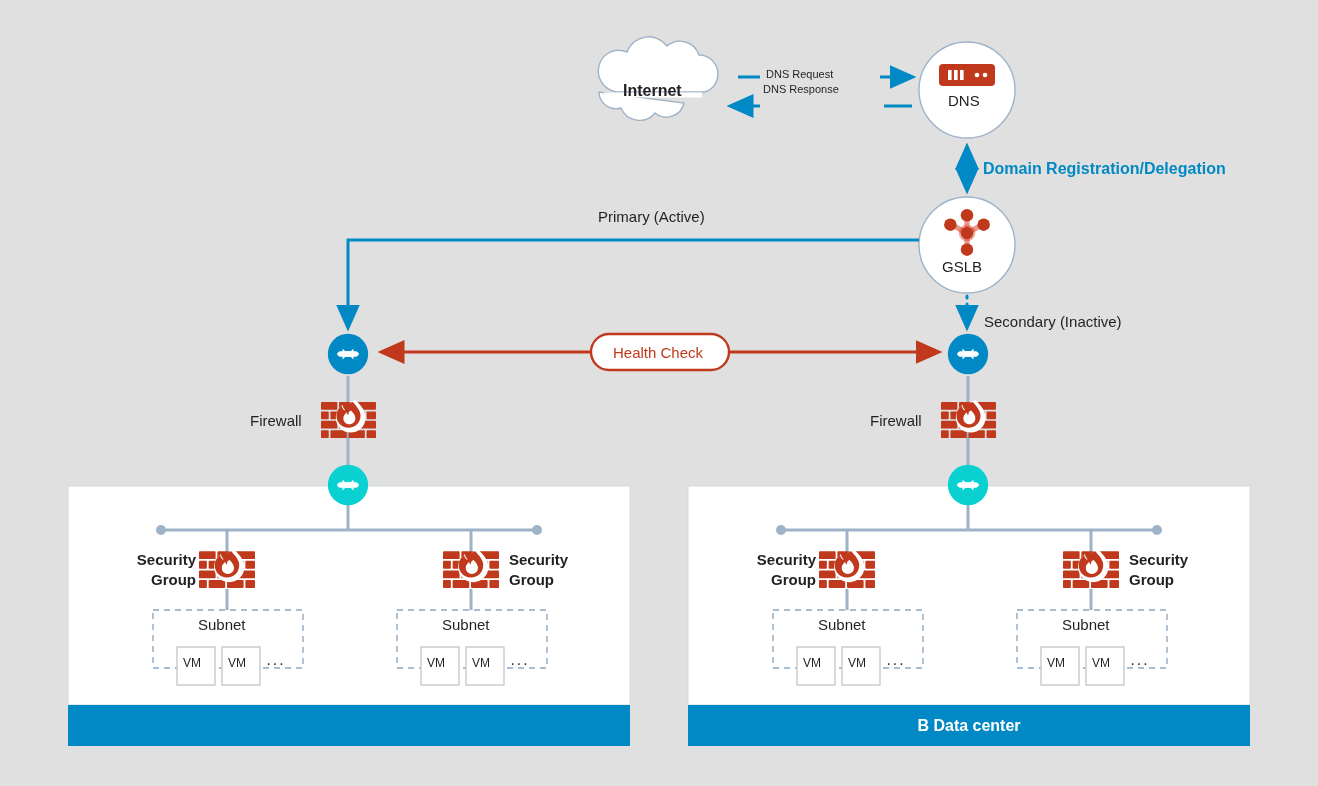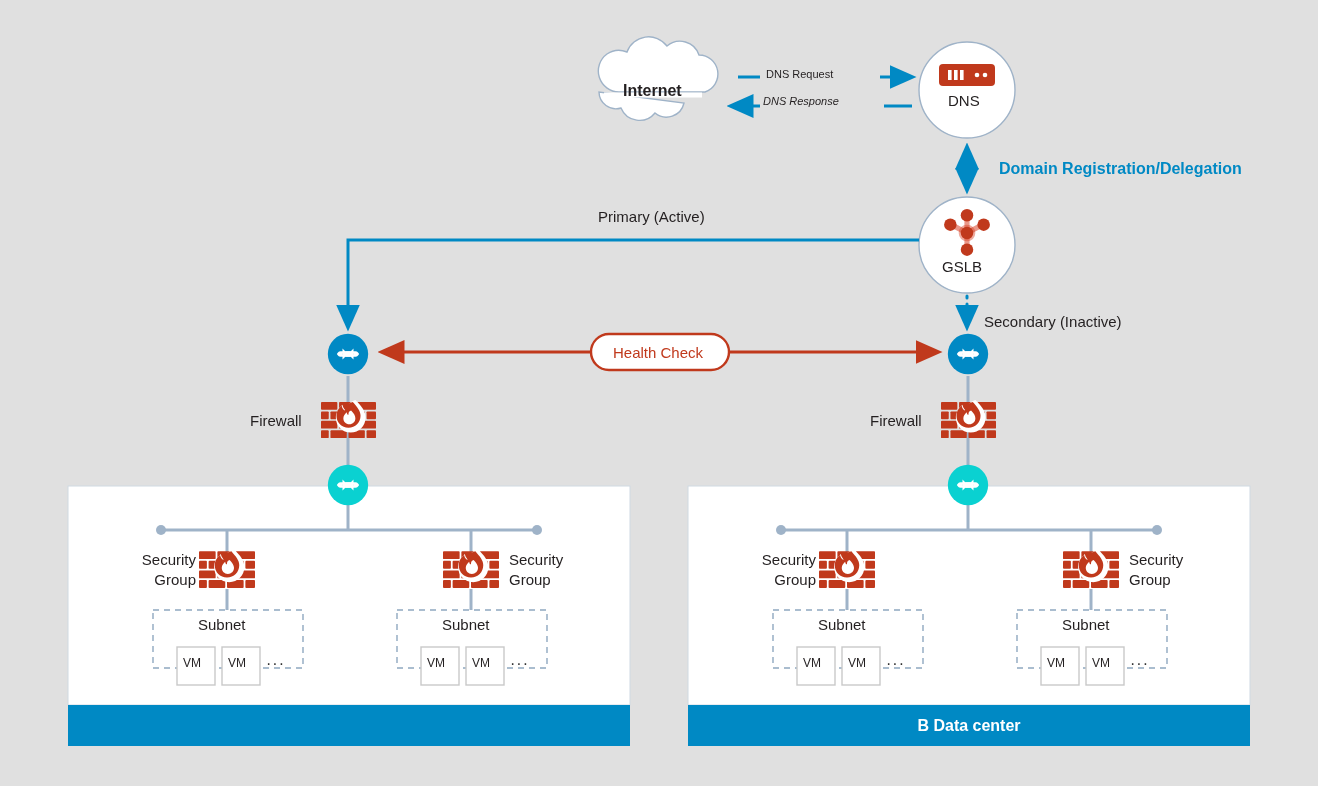--- a/index.html
+++ b/index.html
@@ -28,26 +28,26 @@
     height: 786px;
   }
   .lbl {
     position: absolute;
     white-space: nowrap;
     line-height: 1.15;
   }
   .t-internet { font-size: 16px; font-weight: bold; color: #231f20; }
   .t-flow { font-size: 11px; color: #231f20; }
   .t-nodecap { font-size: 15px; color: #231f20; }
-  .t-domain { font-size: 16px; font-weight: bold; color: #0089c4; margin-left: 16px; }
+  .t-domain { font-size: 16px; font-weight: bold; color: #0089c4; }
   .t-primary { font-size: 15px; color: #231f20; }
   .t-secondary { font-size: 15px; color: #231f20; }
   .t-health { font-size: 15px; font-weight: normal; color: #c0391c; }
   .t-firewall { font-size: 15px; color: #231f20; }
-  .t-sg { font-size: 15px; color: #231f20; line-height: 1.35; }
+  .t-sg { font-size: 15px; color: #231f20; line-height: 1.35; font-weight: bold; }
   .t-subnet { font-size: 15px; color: #231f20; }
   .t-vm { font-size: 12px; color: #231f20; }
   .t-dots { font-size: 16px; color: #333; letter-spacing: 1px; }
   .t-dcfooter { font-size: 16px; font-weight: bold; color: #ffffff; }
 </style>
 </head>
 <body>
 
 <div id="stage">
 
@@ -216,21 +216,21 @@
       <rect x="797" y="647" width="38" height="38" fill="#ffffff" stroke="#c9c9c9" stroke-width="1.4"></rect>
       <rect x="842" y="647" width="38" height="38" fill="#ffffff" stroke="#c9c9c9" stroke-width="1.4"></rect>
       <rect x="1041" y="647" width="38" height="38" fill="#ffffff" stroke="#c9c9c9" stroke-width="1.4"></rect>
       <rect x="1086" y="647" width="38" height="38" fill="#ffffff" stroke="#c9c9c9" stroke-width="1.4"></rect>
     </g>
   </svg>
 
   <div class="lbl t-internet" style="left:623px; top:82px;">Internet</div>
 
   <div class="lbl t-flow" style="left:766px; top:68px;">DNS Request</div>
-  <div class="lbl t-flow" style="left:763px; top:95px;font-style:italic;">DNS Response</div>
+  <div class="lbl t-flow" style="left:763px; top:83px;">DNS Response</div>
 
   <div class="lbl t-nodecap" style="left:948px; top:92px;">DNS</div>
 
   <div class="lbl t-domain" style="left:983px; top:160px;">Domain Registration/Delegation</div>
 
   <div class="lbl t-nodecap" style="left:942px; top:258px;">GSLB</div>
 
   <div class="lbl t-primary" style="left:598px; top:208px;">Primary (Active)</div>
   <div class="lbl t-secondary" style="left:984px; top:313px;">Secondary (Inactive)</div>
 

